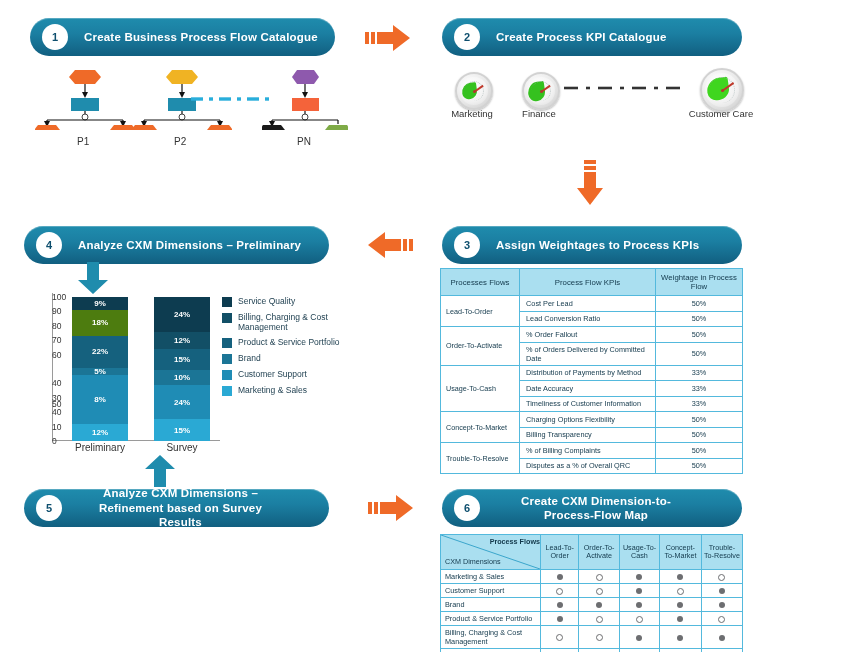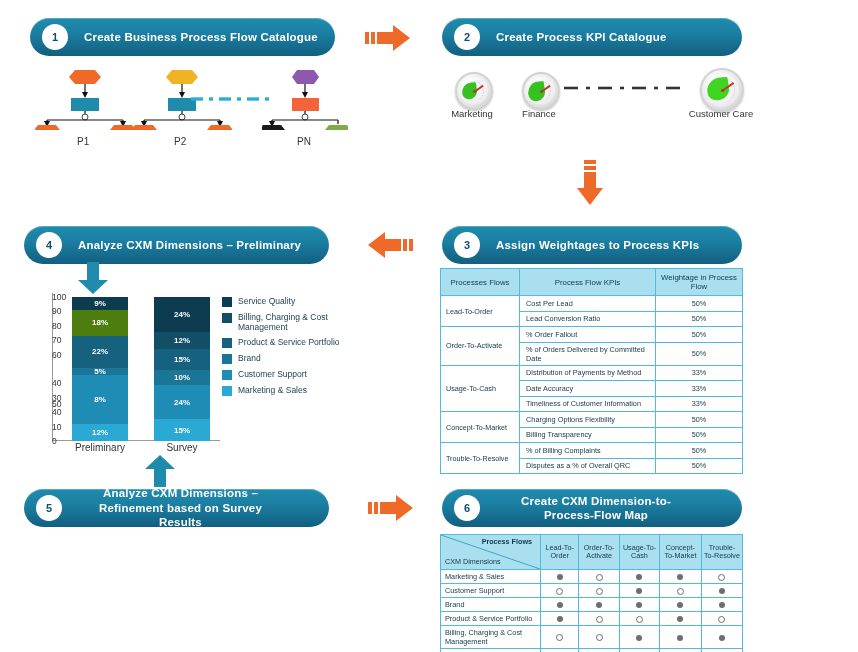--- a/index.html
+++ b/index.html
@@ -73,21 +73,21 @@
   table.kpi td.grp{text-align:left;padding-left:5px;vertical-align:middle;font-size:7.2px;}
   table.kpi td.kpiname{text-align:left;padding-left:6px;}
   table.kpi td.wt{text-align:center;}
   table.kpi tr{height:15.5px;}
 
   table.matrix thead th{background:#aadff0;text-align:center;font-size:7.2px;
     line-height:1.15;padding:3px 2px;vertical-align:middle;}
   table.matrix th.corner{
     position:relative;height:34px;width:124px;padding:0;
     background:#aadff0;overflow:hidden;}
-  table.matrix th.corner .pf{position:absolute;right:8px;top:3px;font-weight:bold;font-size:7.2px;margin-left:40px;}
+  table.matrix th.corner .pf{position:absolute;right:0;top:3px;font-weight:bold;font-size:7.2px;margin-left:40px;}
   table.matrix th.corner .cx{position:absolute;left:4px;bottom:3px;font-weight:normal;font-size:7.2px;}
   table.matrix th.corner .slash{position:absolute;left:0;top:0;width:100%;height:100%;}
   table.matrix td.dim{text-align:left;padding-left:4px;font-size:7.3px;}
   table.matrix td.cell{text-align:center;width:37px;}
   table.matrix tr{height:13.5px;}
   .dot{display:inline-block;width:6px;height:6px;border-radius:50%;vertical-align:middle;}
   .dot.filled{background:#6d6e71;}
   .dot.open{background:#fff;border:1.2px solid #6d6e71;width:5px;height:5px;}
 </style>
 </head>

